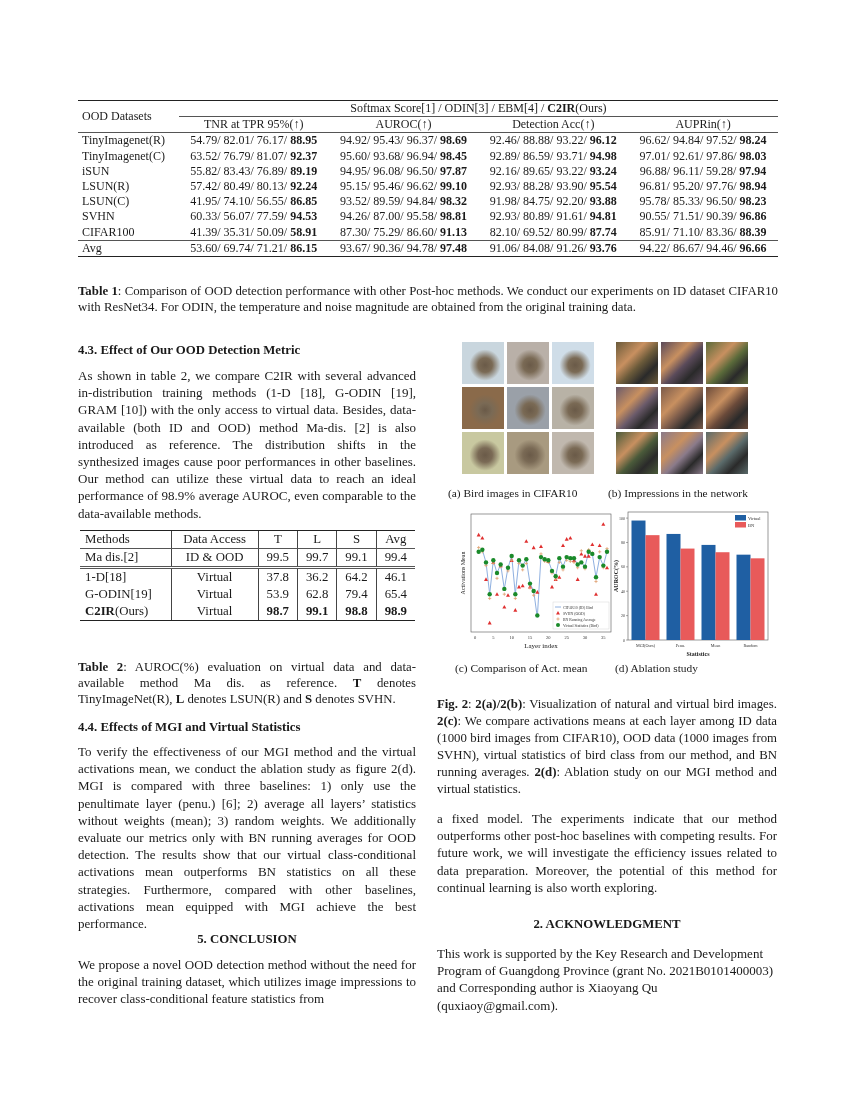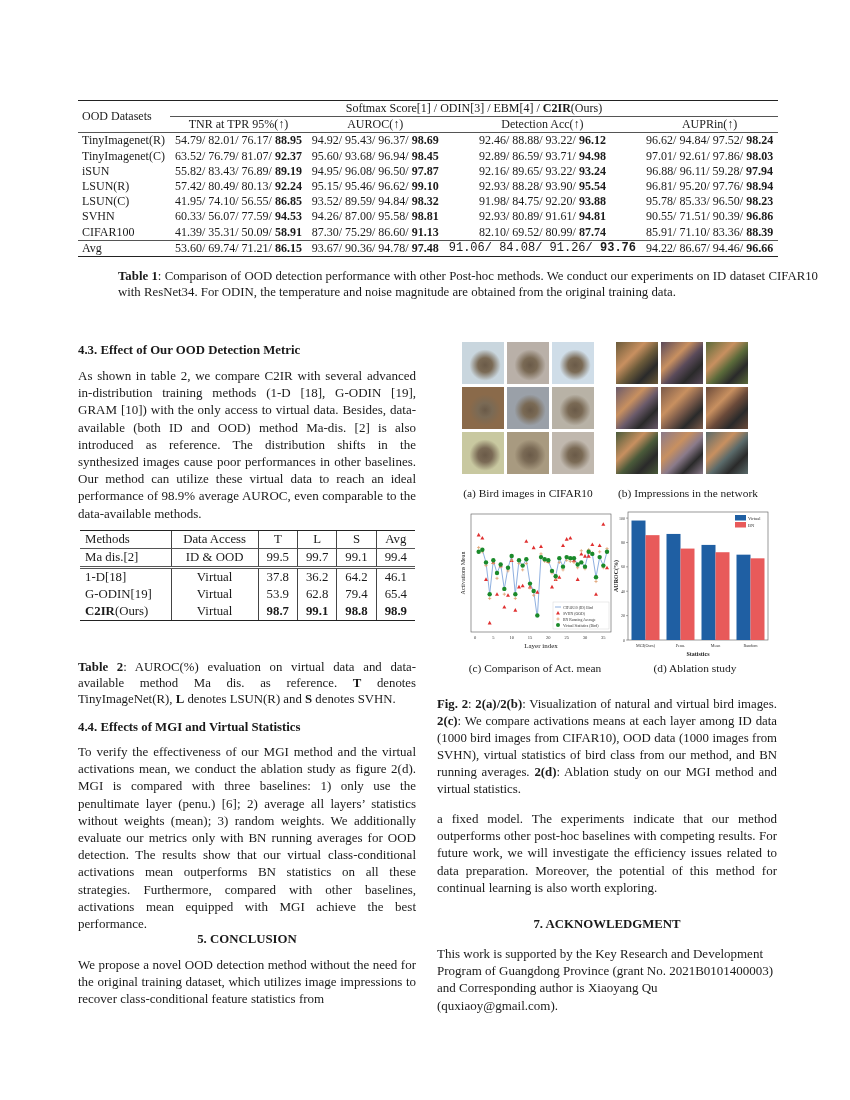--- a/index.html
+++ b/index.html
@@ -24,21 +24,21 @@
   #t2 td { padding:0 5px; white-space:nowrap; }
   #t2 .c { text-align:center; }
   #t2 .vr { border-left:1px solid #444; }
   #t2 .top { border-top:1.6px solid #222; }
   #t2 .bot { border-bottom:1.6px solid #222; }
   #t2 .h1 { border-bottom:1px solid #555; }
   #t2 .dbl { border-bottom:3px double #555; }
 
   .grid3 { display:grid; grid-template-columns:repeat(3, 42px); grid-gap:3px; }
   .tile { width:42px; height:42px; }
-  .subcap { font-size:11.4px; text-align:center; }
+  .subcap { font-size:11.4px; text-align:left; }
 </style>
 </head>
 <body>
 
 <table id="t1" class="abs">
   <tbody>
       <tr>
     <td class="top bot-none l" rowspan="2" style="vertical-align:middle;border-bottom:1px solid #555;">OOD Datasets</td>
     <td class="top c" colspan="4" style="border-bottom:1px solid #555;">
       <span>Softmax Score[1] / ODIN[3] / EBM[4] / </span><b>C2IR</b><span>(Ours)</span>
@@ -98,27 +98,27 @@
         <td class="l ">CIFAR100</td>
         <td class="c "><span>41.39/ 35.31/ 50.09/ </span><b>58.91</b></td>
         <td class="c "><span>87.30/ 75.29/ 86.60/ </span><b>91.13</b></td>
         <td class="c "><span>82.10/ 69.52/ 80.99/ </span><b>87.74</b></td>
         <td class="c "><span>85.91/ 71.10/ 83.36/ </span><b>88.39</b></td>
       </tr>
       <tr>
         <td class="l " style="border-top: 1px solid rgb(85, 85, 85); border-bottom: 1.6px solid rgb(34, 34, 34);">Avg</td>
         <td class="c " style="border-top: 1px solid rgb(85, 85, 85); border-bottom: 1.6px solid rgb(34, 34, 34);"><span>53.60/ 69.74/ 71.21/ </span><b>86.15</b></td>
         <td class="c " style="border-top: 1px solid rgb(85, 85, 85); border-bottom: 1.6px solid rgb(34, 34, 34);"><span>93.67/ 90.36/ 94.78/ </span><b>97.48</b></td>
-        <td class="c " style="border-top: 1px solid rgb(85, 85, 85); border-bottom: 1.6px solid rgb(34, 34, 34); font-family: Liberation Mono, monospace;"><span>91.06/ 84.08/ 91.26/ </span><b>93.76</b></td>
+        <td class="c " style="border-top: 1px solid rgb(85, 85, 85); border-bottom: 1.6px solid rgb(34, 34, 34);"><span>91.06/ 84.08/ 91.26/ </span><b>93.76</b></td>
         <td class="c " style="border-top: 1px solid rgb(85, 85, 85); border-bottom: 1.6px solid rgb(34, 34, 34);"><span>94.22/ 86.67/ 94.46/ </span><b>96.66</b></td>
       </tr>
     </tbody>
 </table>
 
-<div class="abs caption" style="left:78px; top:268px; width:700px;margin-left:40px;">
+<div class="abs caption" style="left:78px; top:283px; width:700px;">
   <b>Table 1</b><span>: Comparison of OOD detection performance with other Post-hoc methods. We conduct our experiments on ID dataset CIFAR10 with ResNet34. For ODIN, the temperature and noise magnitude are obtained from the original training data.</span>
 </div>
 
 <div class="abs sec" style="left:78px; top:343px;">4.3.  Effect of Our OOD Detection Metric</div>
 <div class="abs body-text" style="left:78px; top:367px; width:338px;">As shown in table 2, we compare C2IR with several advanced in-distribution training methods (1-D [18], G-ODIN [19], GRAM [10]) with the only access to virtual data.  Besides, data-available (both ID and OOD) method Ma-dis. [2] is also introduced as reference.  The distribution shifts in the synthesized images cause poor performances in other baselines. Our method can utilize these virtual data to reach an ideal performance of 98.9% average AUROC, even comparable to the data-available methods.</div>
 
 <table id="t2" class="abs">
   <tbody>
       <tr id="t2-head">
         <td class="top h1 ">Methods</td>
@@ -369,14 +369,14 @@
 
 <div class="abs subcap" style="left:455px; top:662px; width:160px;">(c) Comparison of Act. mean</div>
 <div class="abs subcap" style="left:615px; top:662px; width:160px;">(d) Ablation study</div>
 
 <div class="abs caption" style="left:437px; top:696px; width:340px; line-height:17px;">
   <b>Fig. 2</b><span>:  </span><b>2(a)/2(b)</b><span>:  Visualization of natural and virtual bird images.  </span><b>2(c)</b><span>:  We compare activations means at each layer among ID data (1000 bird images from CIFAR10), OOD data (1000 images from SVHN), virtual statistics of bird class from our method, and BN running averages.  </span><b>2(d)</b><span>:  Ablation study on our MGI method and virtual statistics.</span>
 </div>
 
 <div class="abs body-text" style="left:437px; top:810px; width:340px;">a fixed model.  The experiments indicate that our method outperforms other post-hoc baselines with competing results. For future work, we will investigate the efficiency issues related to data preparation.  Moreover, the potential of this method for continual learning is also worth exploring.</div>
 
-<div class="abs sec-c" style="left:437px; top:917px; width:340px;">7.  ACKNOWLEDGMENT</div>
+<div class="abs sec-c" style="left:437px; top:917px; width:340px;">2.  ACKNOWLEDGMENT</div>
 <div class="abs body-text" style="left:437px; top:945px; width:340px; text-align:left;">This work is supported by the Key Research and Development Program of Guangdong Province (grant No. 2021B0101400003) and Corresponding author is Xiaoyang Qu (quxiaoy@gmail.com).</div>
 
 </body></html>

